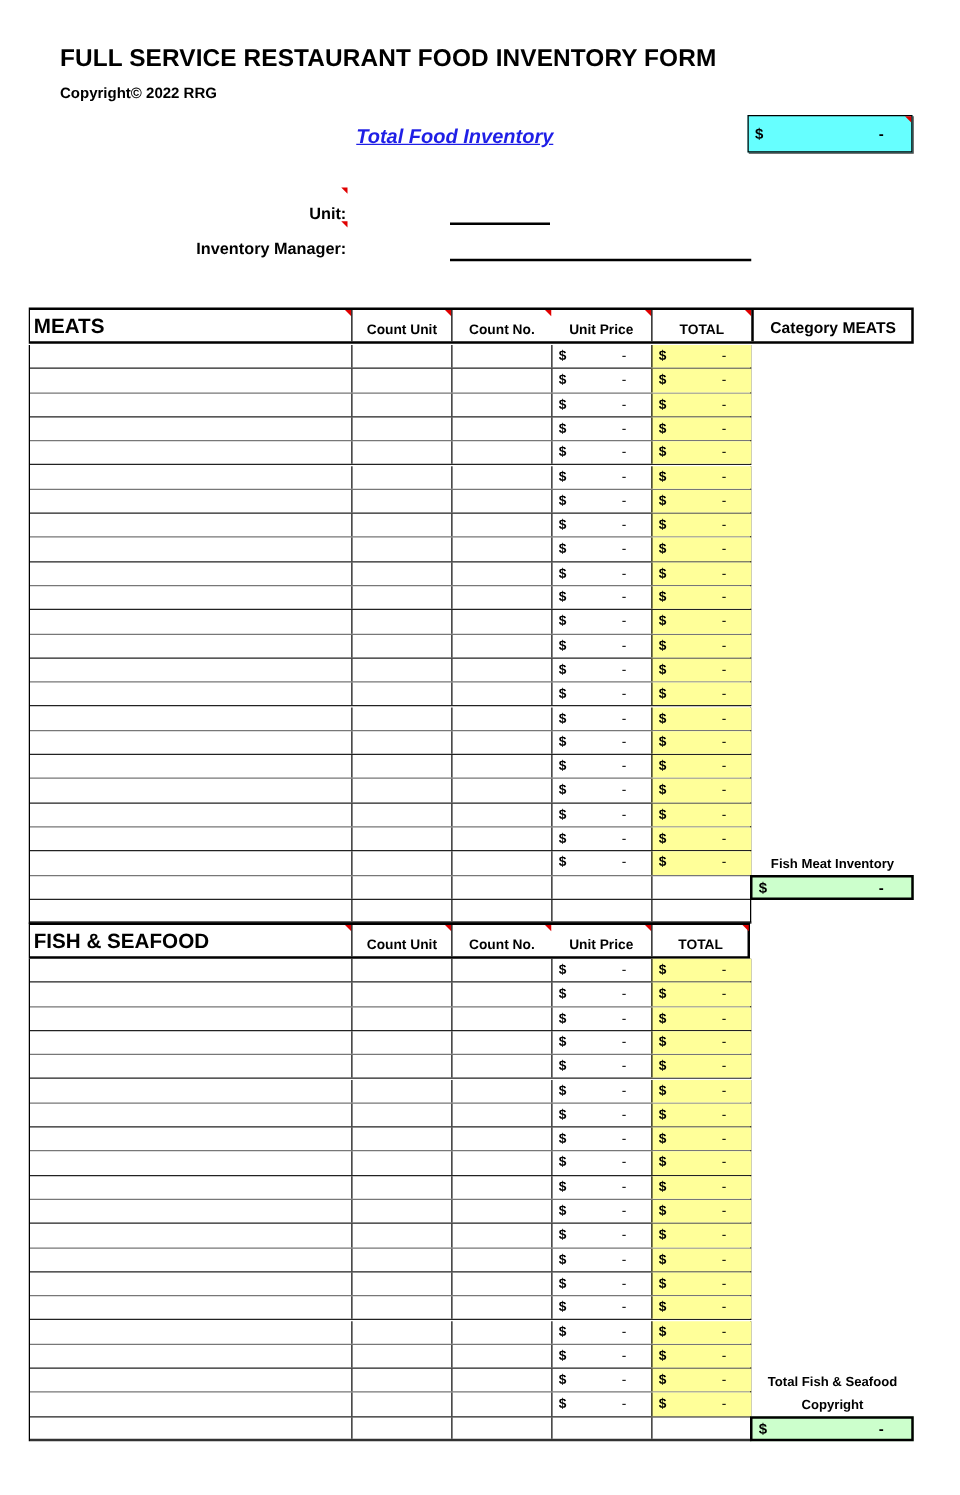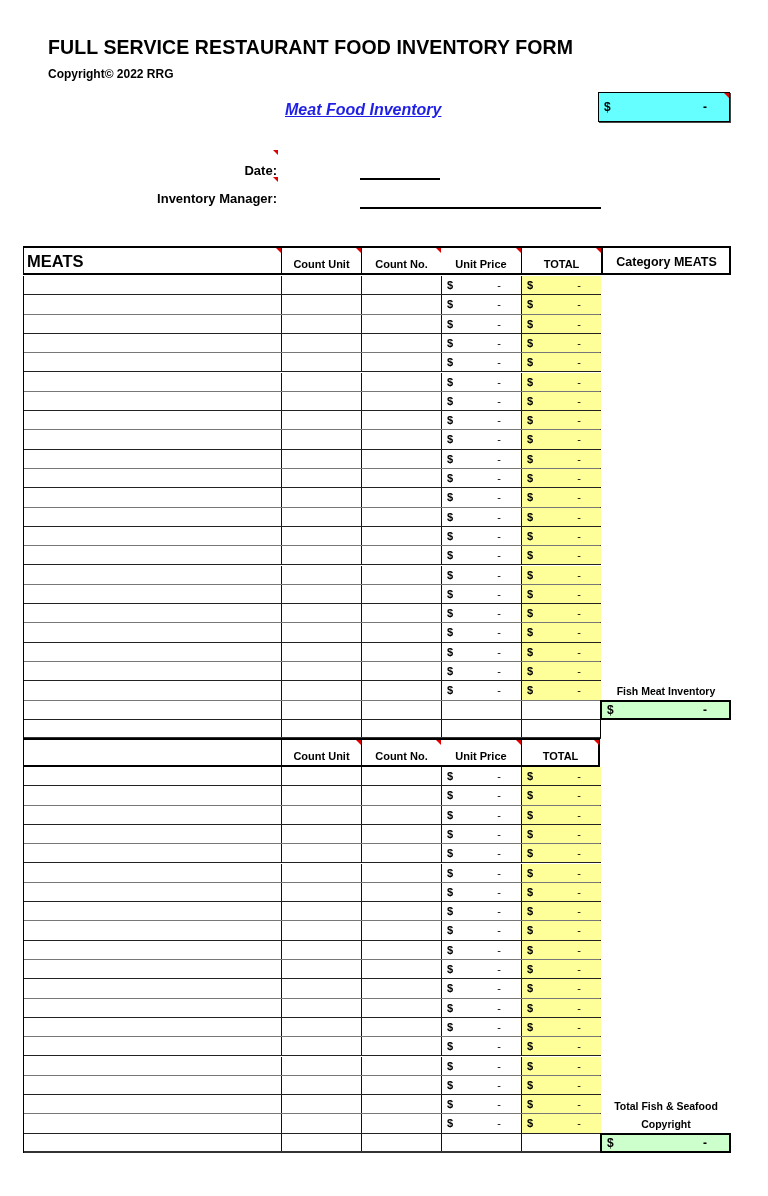--- a/index.html
+++ b/index.html
@@ -33,29 +33,29 @@
   .cell .z { position: absolute; right: 20px; top: 3px; font-weight: normal; }
   .yellow { background: #ffff99; }
   .green-box { position: absolute; background: #ccffcc; border: 2px solid #000; box-sizing: border-box; font-size: 12px; font-weight: bold; }
   .cap { position: absolute; font-size: 10.5px; font-weight: bold; text-align: center; white-space: nowrap; }
 </style>
 </head>
 <body>
 
 <div class="abs title">FULL SERVICE RESTAURANT FOOD INVENTORY FORM</div>
 <div class="abs copyright">Copyright© 2022 RRG</div>
-<a class="abs food-link">Meat Food Inventory </a>
+<a class="abs food-link">Total Food Inventory </a>
 <div class="abs cyan-box">
   <span class="box-dollar">$</span>
   <span class="box-dash">-</span>
   <span class="red-tri" style="right:0;top:0;"></span>
 </div>
 
 <span class="red-tri abs" style="left:273px;top:150px;"></span>
-<div class="abs lbl date-lbl">Date:</div>
+<div class="abs lbl date-lbl">Unit:</div>
 <span class="red-tri abs" style="left:273px;top:177px;"></span>
 <div class="abs uline" style="left:360px;top:178px;width:80px;"></div>
 
 <div class="abs lbl mgr-lbl">Inventory Manager:</div>
 <div class="abs uline" style="left:360px;top:207px;width:241px;"></div>
 
 <div class="grid" id="meats" style="top:246px;">
   <div class="hdr" style="left:0;top:0;width:708px;border-right:2px solid #000;border-left:1.5px solid #000;">
     <div class="hcell cat-name" style="left:0;width:257px;border-left:none;text-decoration:underline;">
       <span class="txt">MEATS</span>
@@ -380,20 +380,24 @@
         <div class="cell" style="left: 257px; width: 80px;"></div>
         <div class="cell" style="left: 337px; width: 80px;"></div>
         <div class="cell" style="left: 417px; width: 80px;"></div>
         <div class="cell" style="left: 497px; width: 80px;"></div>
       </div>
     </div>
 </div>
 
 <div class="grid" id="fish" style="top:738px;">
   <div class="hdr" style="left:0;top:0;width:577px;border-right:2px solid #000;border-left:1.5px solid #000;">
+    <div class="hcell cat-name" style="left:0;width:257px;border-left:none;">
+      <span class="txt">FISH &amp; SEAFOOD</span>
+      <span class="red-tri" style="right:0;top:0;"></span>
+    </div>
     <div class="hcell" style="left:257px;width:80px;">
       <span class="txt">Count Unit</span>
       <span class="red-tri" style="right:0;top:0;"></span>
     </div>
     <div class="hcell" style="left:337px;width:80px;">
       <span class="txt">Count No.</span>
       <span class="red-tri" style="right:0;top:0;"></span>
     </div>
     <div class="hcell" style="left:417px;width:80px;border-left:none;">
       <span class="txt">Unit Price</span>

